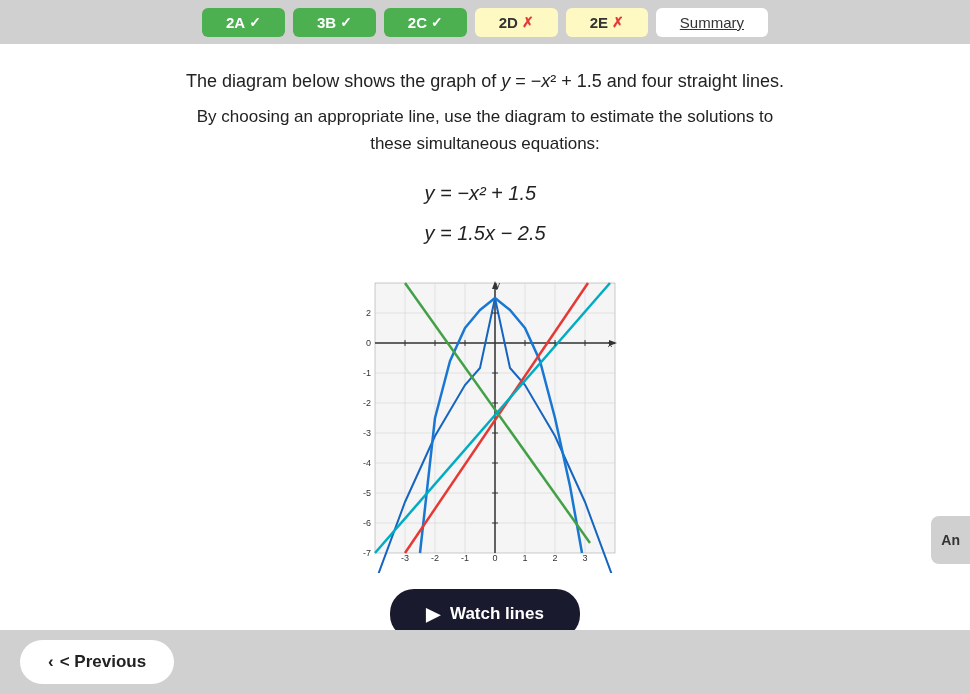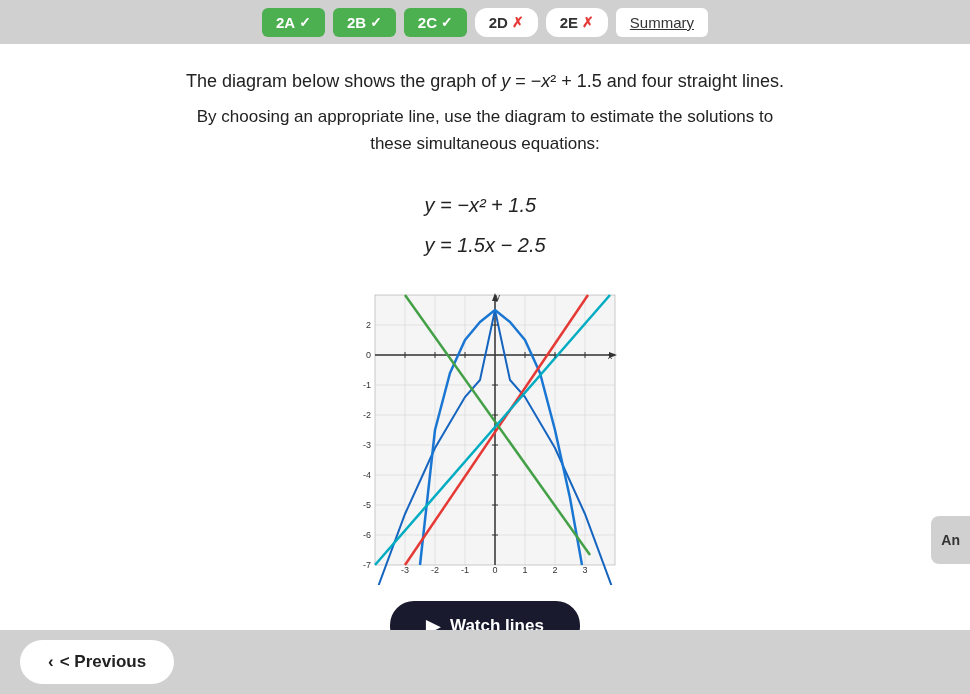--- a/index.html
+++ b/index.html
@@ -23,34 +23,33 @@
       display: flex;
       align-items: center;
       justify-content: center;
       gap: 8px;
       padding: 0 20px;
     }
     .nav-tab {
       display: flex;
       align-items: center;
       gap: 4px;
-      padding: 6px 14px;
+      padding: 6px 24px;
       border-radius: 6px;
       font-size: 15px;
       font-weight: 600;
       cursor: pointer;
     }
     .nav-tab.completed {
       background: #4caf50;
       color: white;
     }
     .nav-tab.wrong {
-      background: #ffffff;
+      background: #fef9c3;
       color: #333;
-      border-radius: 12px;
     }
     .nav-tab.active {
       background: white;
       color: #333;
       text-decoration: underline;
       font-weight: 400;
     }
     .nav-tab .check-icon {
       color: white;
       font-size: 14px;
@@ -81,21 +80,21 @@
       margin-bottom: 8px;
       line-height: 1.5;
     }
     .problem-text .math {
       font-style: italic;
     }
     .problem-subtext {
       font-size: 17px;
       color: #222;
       text-align: center;
-      margin-bottom: 28px;
+      margin-bottom: 16px;
       line-height: 1.6;
     }
 
     .equations {
       text-align: left;
       margin-bottom: 20px;
       line-height: 2;
     }
     .equations p {
       font-size: 20px;
@@ -175,21 +174,21 @@
   </style>
 </head>
 <body>
 
 <div class="top-nav">
   <div class="nav-tab completed">
     <span>2A</span>
     <span class="check-icon">✓</span>
   </div>
   <div class="nav-tab completed">
-    <span>2B</span>
+    <span>3B</span>
     <span class="check-icon">✓</span>
   </div>
   <div class="nav-tab completed">
     <span>2C</span>
     <span class="check-icon">✓</span>
   </div>
   <div class="nav-tab wrong">
     <span>2D</span>
     <span class="x-icon">✗</span>
   </div>

